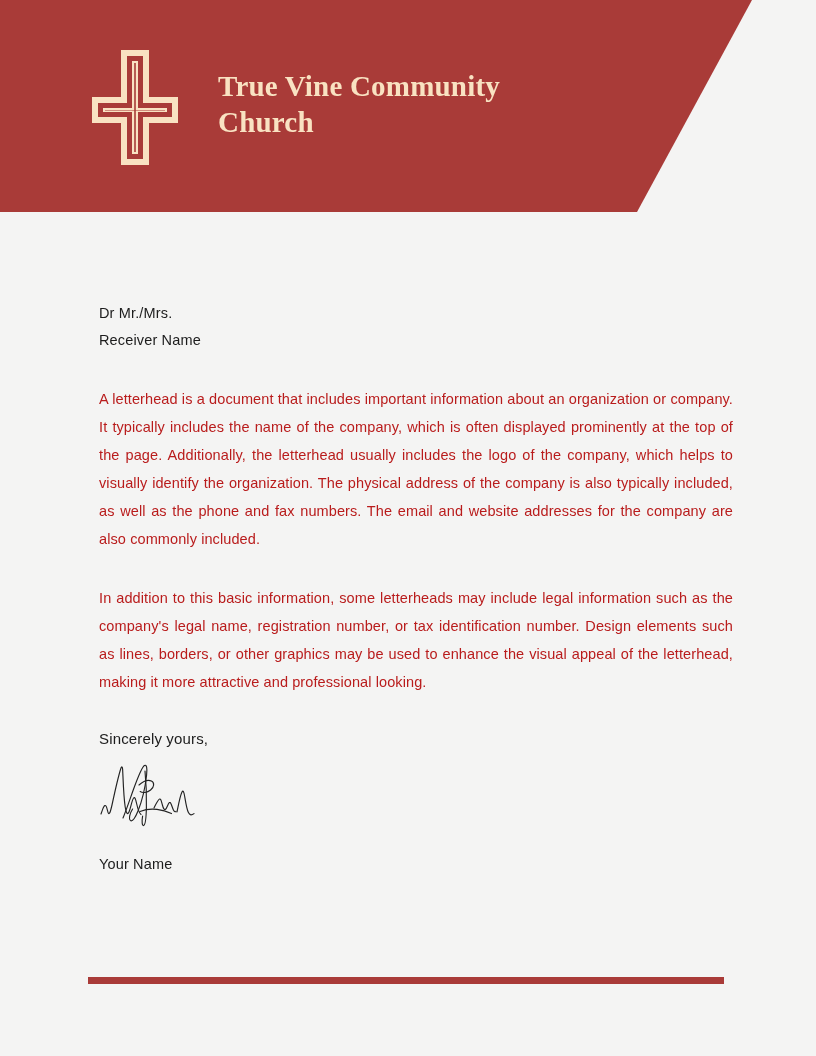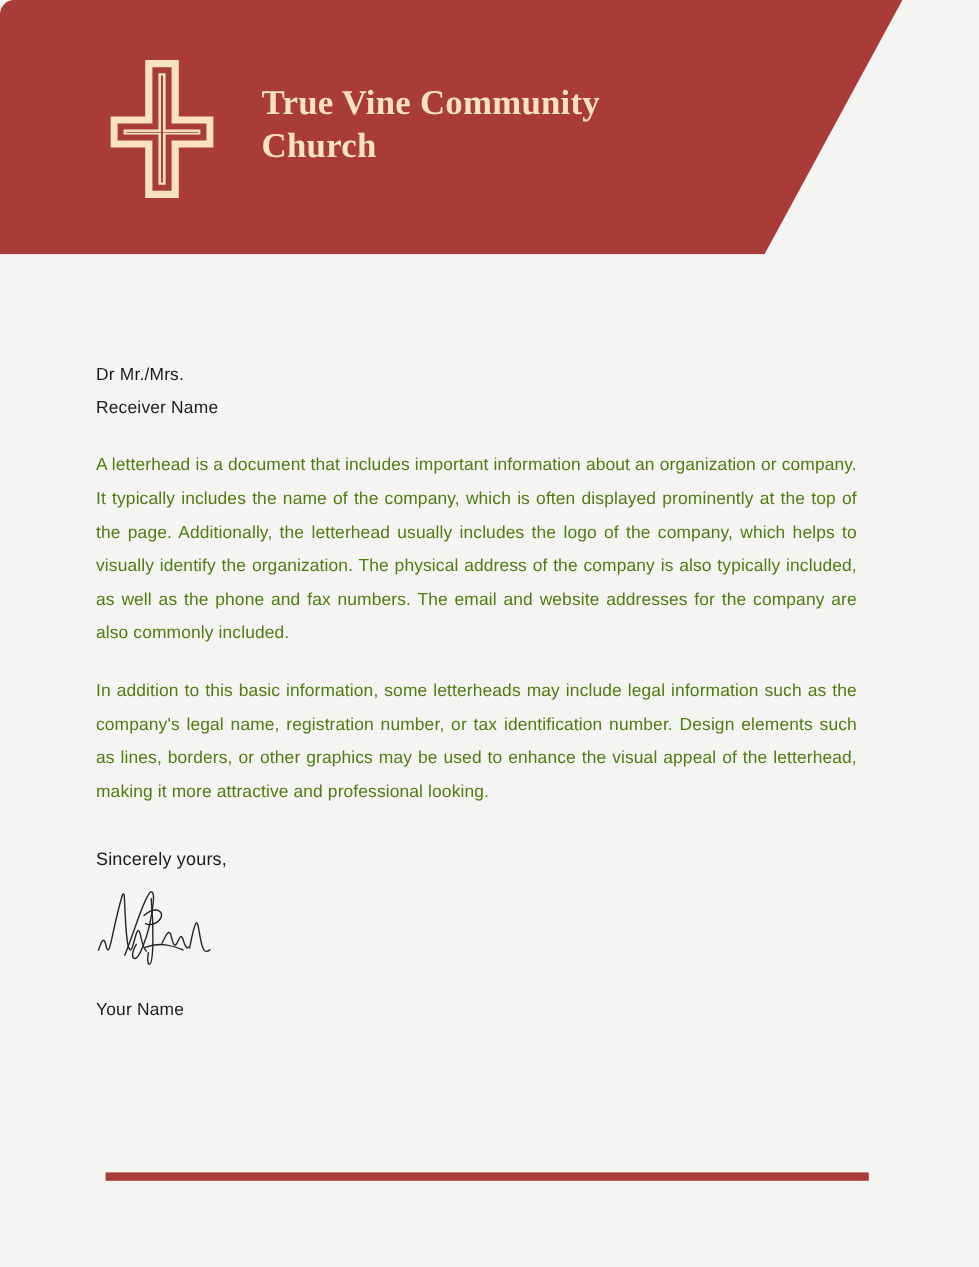--- a/index.html
+++ b/index.html
@@ -14,21 +14,20 @@
     overflow: hidden;
     position: relative;
   }
 
   .page {
     position: relative;
     width: 816px;
     height: 1056px;
     background: #f4f4f3;
     overflow: hidden;
-    border-radius: 12px;
   }
 
   
   .header-band {
     position: absolute;
     left: 0;
     top: 0;
     width: 816px;
     height: 212px;
     background: #a93b38;
@@ -64,38 +63,38 @@
     font-weight: 700;
     font-size: 29px;
     line-height: 36px;
     color: #f9e2c2;
     letter-spacing: 0.2px;
   }
 
   
   .body-area {
     position: absolute;
-    left: 80px;
+    left: 99px;
     top: 300px;
     width: 634px;
   }
 
   .recipient {
     font-size: 14.5px;
     line-height: 27px;
     color: #1c1c1c;
     letter-spacing: 0.15px;
   }
   .recipient div { white-space: nowrap; }
 
   .para {
-    margin-top: 20px;
+    margin-top: 31px;
     font-size: 14.5px;
     line-height: 28px;
-    color: #4d7c0f;
+    color: #b91c1c;
     text-align: justify;
     text-justify: inter-word;
     letter-spacing: 0.1px;
   }
 
   .closing {
     margin-top: 31px;
     font-size: 15px;
     line-height: 24px;
     color: #1c1c1c;

